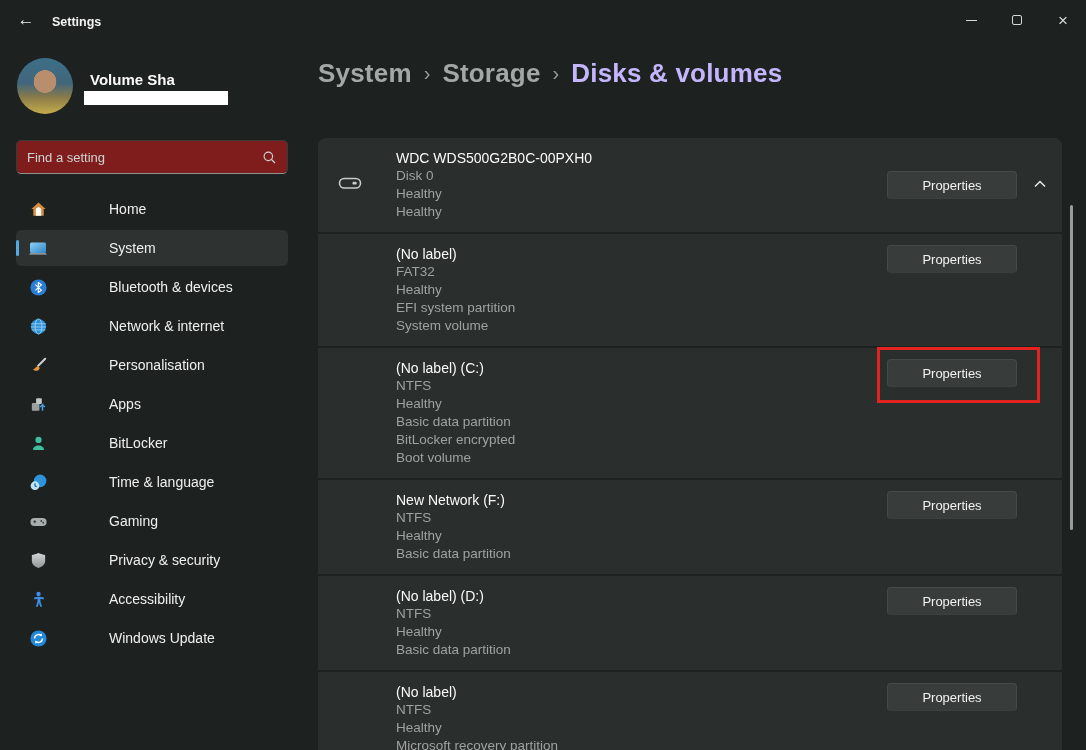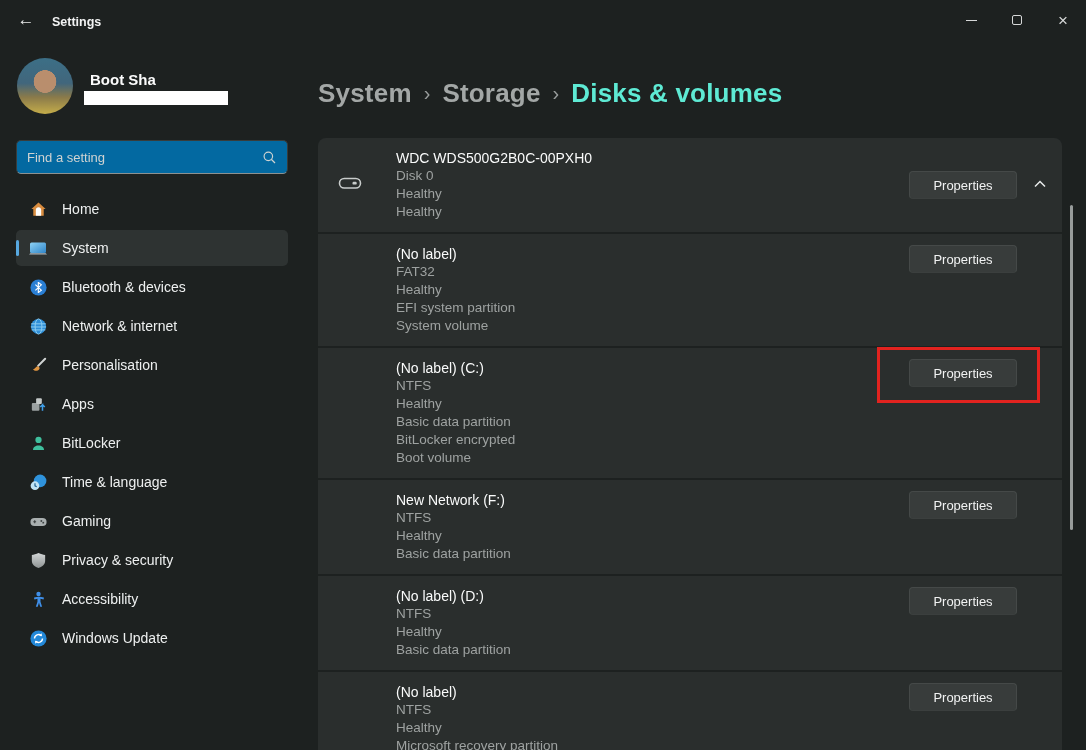--- a/index.html
+++ b/index.html
@@ -27,57 +27,57 @@
   .avatar {
     position:absolute; left:17px; top:18px; width:56px; height:56px; border-radius:50%;
     background:
       radial-gradient(circle at 50% 42%, #b98e6d 0 26%, transparent 27%),
       linear-gradient(180deg, #3c6f86 0%, #41667c 45%, #8a7a4a 70%, #c5ad4a 100%);
   }
   .profile-name { position:absolute; left:90px; top:31px; font-size:15px; font-weight:700; color:#fbfbfb; }
   .redacted-bar { position:absolute; left:84px; top:51px; width:144px; height:14px; background:#ffffff; }
   .search-box {
     position:absolute; left:16px; top:100px; width:272px; height:30px;
-    background:#0369a1; border:1px solid #383c3b; border-bottom:1px solid #8d9190;
+    background:#7f1d1d; border:1px solid #383c3b; border-bottom:1px solid #8d9190;
     border-radius:5px; display:flex; align-items:center; padding:16px 10px;
   }
   .search-box input {
     flex:1; background:transparent; border:none; outline:none;
     font-family:"Liberation Sans", sans-serif; font-size:13px; color:#e6e8e8;
   }
   .search-box input::placeholder { color:#cfd3d2; opacity:1; }
   .nav { position:absolute; left:16px; top:151px; width:272px; }
   .nav-item {
     position:relative; height:36px; margin-bottom:3px; border-radius:5px;
-    display:flex; align-items:center; padding-left:12px; cursor:default;
+    display:flex; align-items:center; padding-left:12px; cursor:default;gap:47px;
   }
   .nav-item.selected { background:#2e3332; }
   .nav-item.selected::before {
     content:""; position:absolute; left:0; top:10px; width:3px; height:16px;
     border-radius:2px; background:#57a8e0;
   }
   .nav-icon { width:20px; height:20px; margin-right:14px; display:flex; align-items:center; justify-content:center; }
   .nav-label { font-size:14px; color:#eef0f0; }
 
   
   .main { position:absolute; left:318px; top:40px; width:744px; height:710px; }
   .breadcrumb { position:absolute; left:0; top:18px; display:flex; align-items:baseline; gap:12px; }
   .crumb { font-size:26px; font-weight:600; color:#a3a7a6; letter-spacing:.2px; }
   .crumb-sep { font-size:20px; color:#9a9e9d; position:relative; top:-2px; }
-  .crumb.current { color:#5eead4;margin-top:20px; }
+  .crumb.current { color:#c4b5fd; }
 
   .card { position:absolute; left:0; top:98px; width:744px; bottom:0; border-radius:8px 8px 0 0; overflow:hidden; }
   .row { position:relative; background:#2a2e2d; padding:11px 0; border-bottom:2px solid #1d2120; }
   .row:last-child { border-bottom:none; height:120px; }
   .row-text { margin-left:78px; }
   .row-name { font-size:14px; line-height:18px; color:#fafbfb; }
   .row-line { font-size:13.5px; line-height:18px; color:#9ea2a1; }
   .drive-icon-wrap { position:absolute; left:20px; top:50%; transform:translateY(-50%); }
   .props-btn {
-    position:absolute; right:45px; top:11px; width:108px; height:28px;
+    position:absolute; right:45px; top:11px; width:130px; height:28px;
     background:#383c3b; border:1px solid #454948; border-bottom-color:#3b3f3e;
     border-radius:4px; color:#f1f2f2; font-size:13px;
     font-family:"Liberation Sans", sans-serif; cursor:default;
   }
   .row.first .props-btn { top:50%; transform:translateY(-50%); }
   .chevron-wrap { position:absolute; right:14px; top:50%; transform:translateY(-50%); }
   .annotation-box {
     position:absolute; right:22px; top:-1px; width:163px; height:56px;
     border:3px solid #e2231f; pointer-events:none; z-index:5;
   }
@@ -102,21 +102,21 @@
         <span class="max-glyph"></span>
       </div>
     <div class="win-btn">
         <span class="close-glyph">×</span>
       </div>
   </div>
 </div>
 
 <div class="sidebar">
   <div class="avatar"></div>
-  <div class="profile-name">Boot Sha</div>
+  <div class="profile-name">Volume Sha</div>
   <div class="redacted-bar"></div>
 
   <div class="search-box">
     <input placeholder="Find a setting" style="">
     <svg width="15" height="15" viewBox="0 0 18 18">
       <circle cx="7.6" cy="7.6" r="5.1" fill="none" stroke="#cfd3d2" stroke-width="1.4"></circle>
       <path d="M11.4 11.4 15.6 15.6" stroke="#cfd3d2" stroke-width="1.4"></path>
     </svg>
   </div>
 

